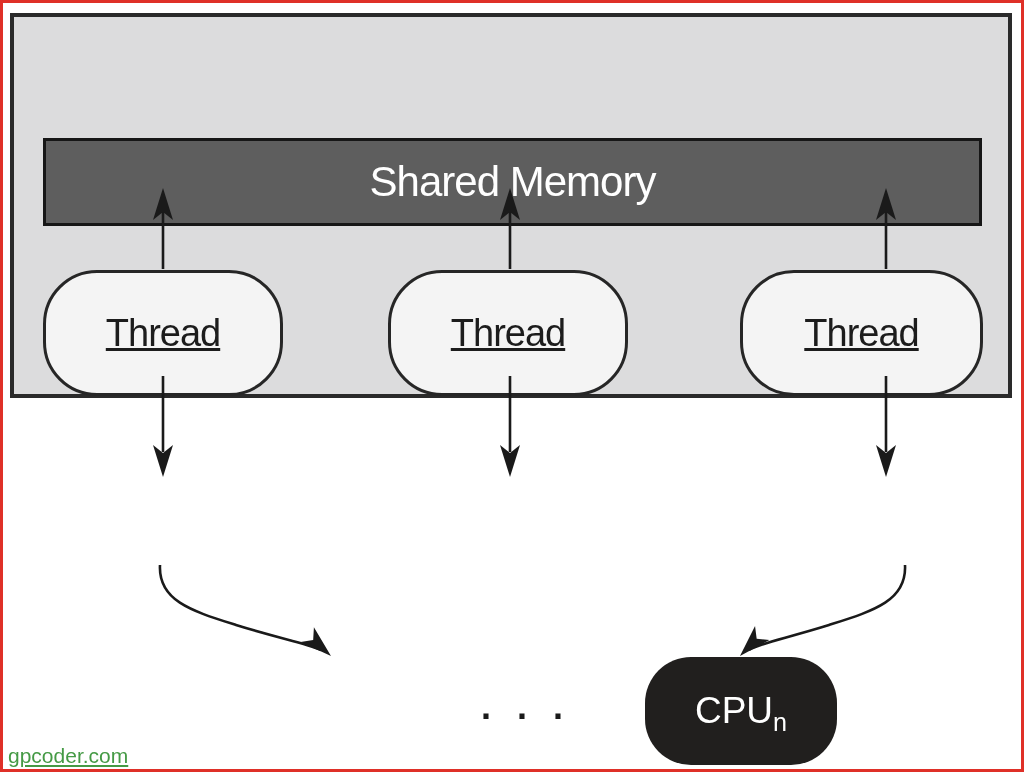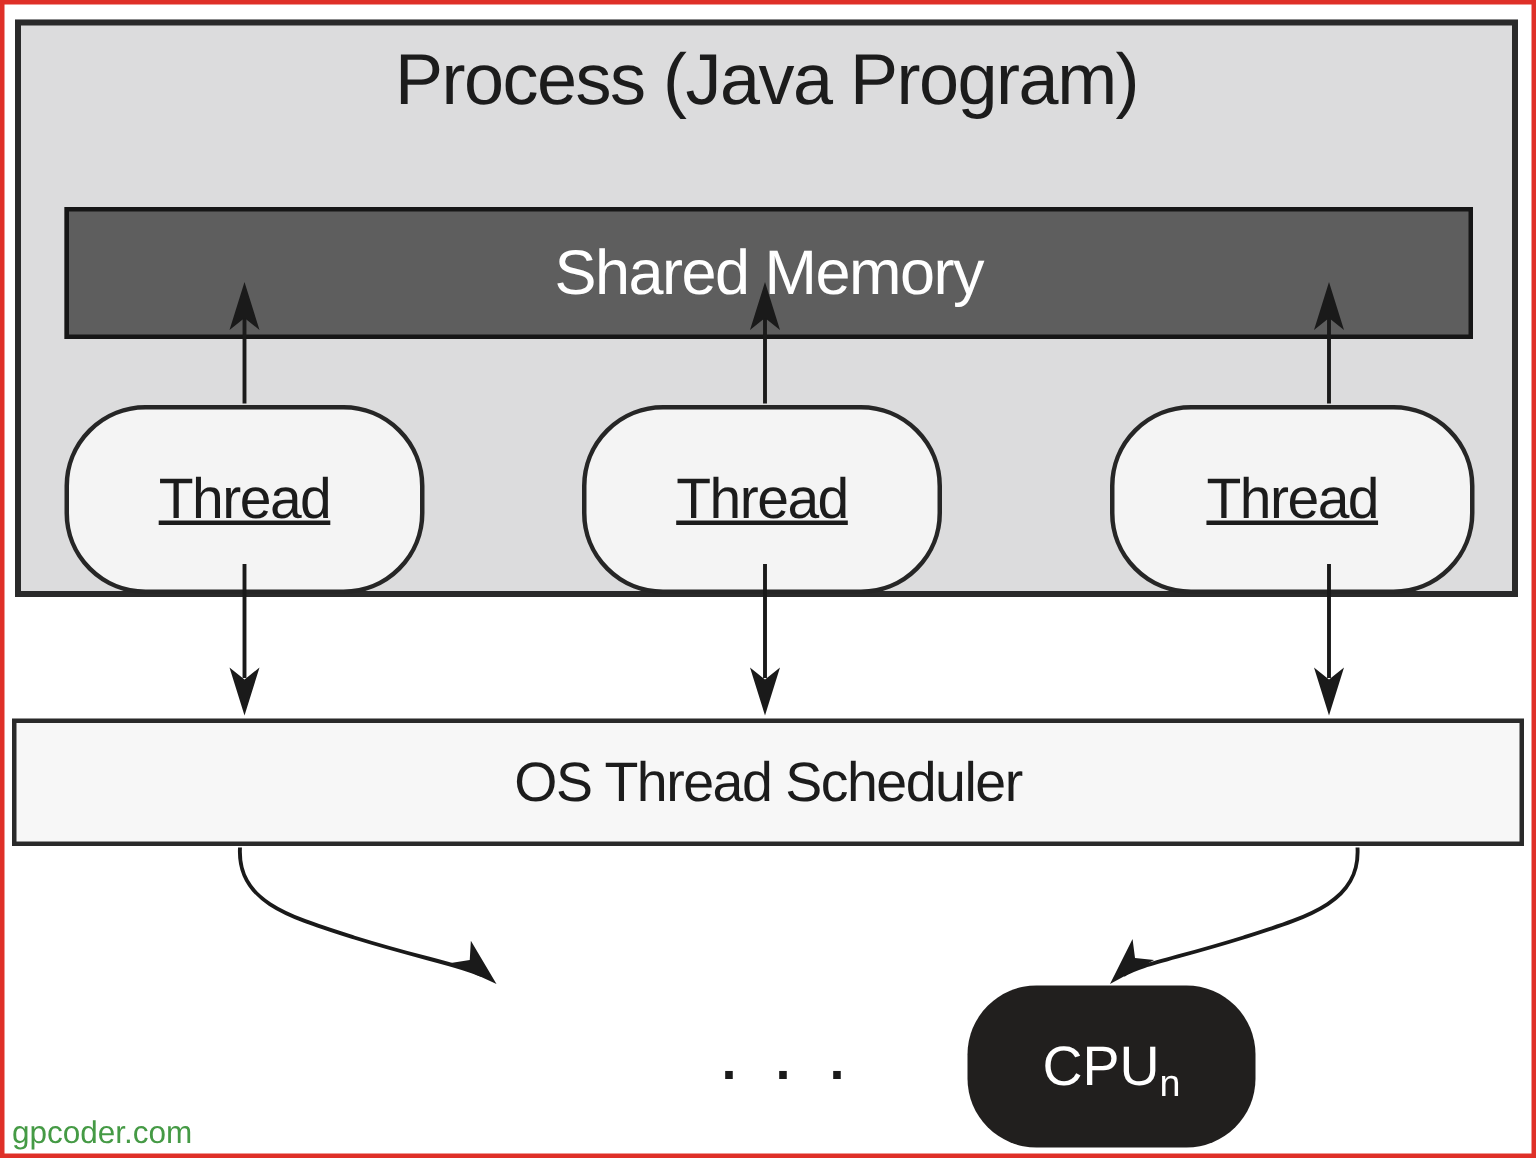--- a/index.html
+++ b/index.html
@@ -87,20 +87,21 @@
     font-size: 36px;
     font-weight: bold;
     letter-spacing: 8px;
     color: var(--arrow, #1a1a1a);
   }
 
   #watermark {
     left: 8px; top: 744px;
     font-size: 21px;
     color: var(--watermark, #459a45);
+    text-decoration: underline;
   }
 
   #arrows-layer {
     position: absolute; left: 0; top: 0;
     width: 1024px; height: 780px;
     color: var(--arrow, #1a1a1a);
     pointer-events: none;
   }
   #arrows-layer line, #arrows-layer path { stroke: currentColor; stroke-width: 2.6; fill: none; }
   #arrows-layer polygon { fill: currentColor; stroke: none; }
@@ -111,39 +112,35 @@
     pointer-events: none;
     z-index: 50;
   }
 </style>
 </head>
 <body>
 
 <div id="canvas">
 
   <div class="abs" id="process-box"></div>
-  <div class="abs" id="process-title">Process (Java Program)</div>
 
   <div class="abs" id="shared-memory-bar">
     <span class="bar-label">Shared Memory</span>
   </div>
 
   <div class="abs thread-pill" id="thread-pill-1">
     <span>Thread</span>
   </div>
   <div class="abs thread-pill" id="thread-pill-2">
     <span>Thread</span>
   </div>
   <div class="abs thread-pill" id="thread-pill-3">
     <span>Thread</span>
   </div>
 
-  <div class="abs" id="scheduler-box">
-    <span>OS Thread Scheduler</span>
-  </div>
 
   <div class="abs" id="ellipsis">. . .</div>
   <div class="abs cpu-shape" id="cpu-n">
     <span><span>CPU</span><sub>n</sub></span>
   </div>
 
   <div class="abs" id="watermark">gpcoder.com</div>
 
   <svg id="arrows-layer" viewBox="0 0 1024 780" xmlns="http://www.w3.org/2000/svg">
 

